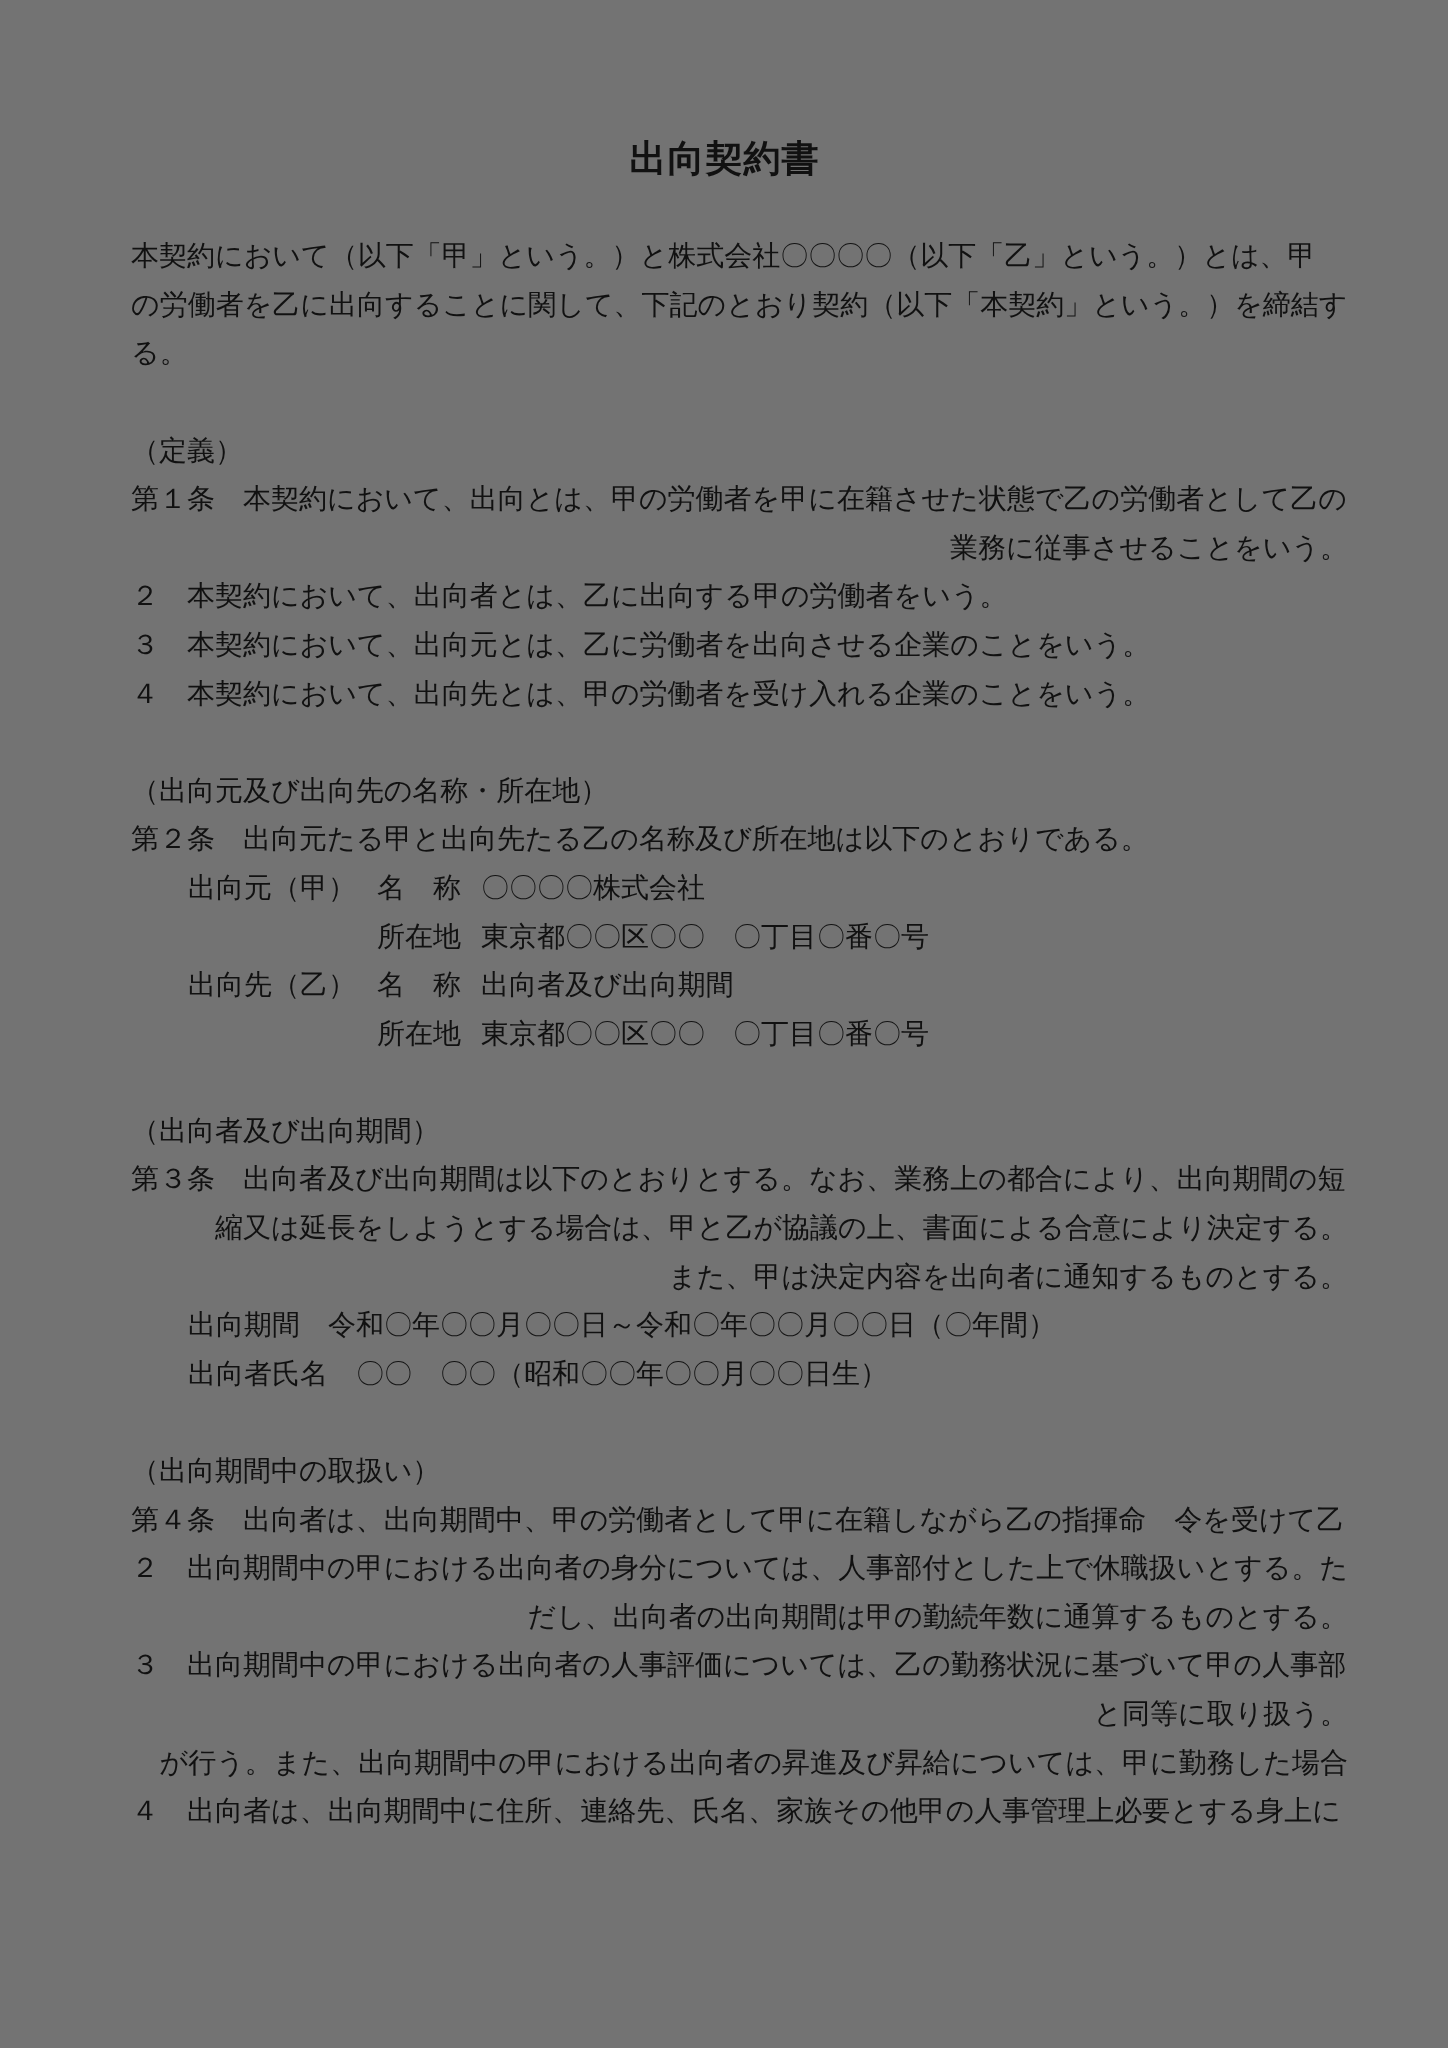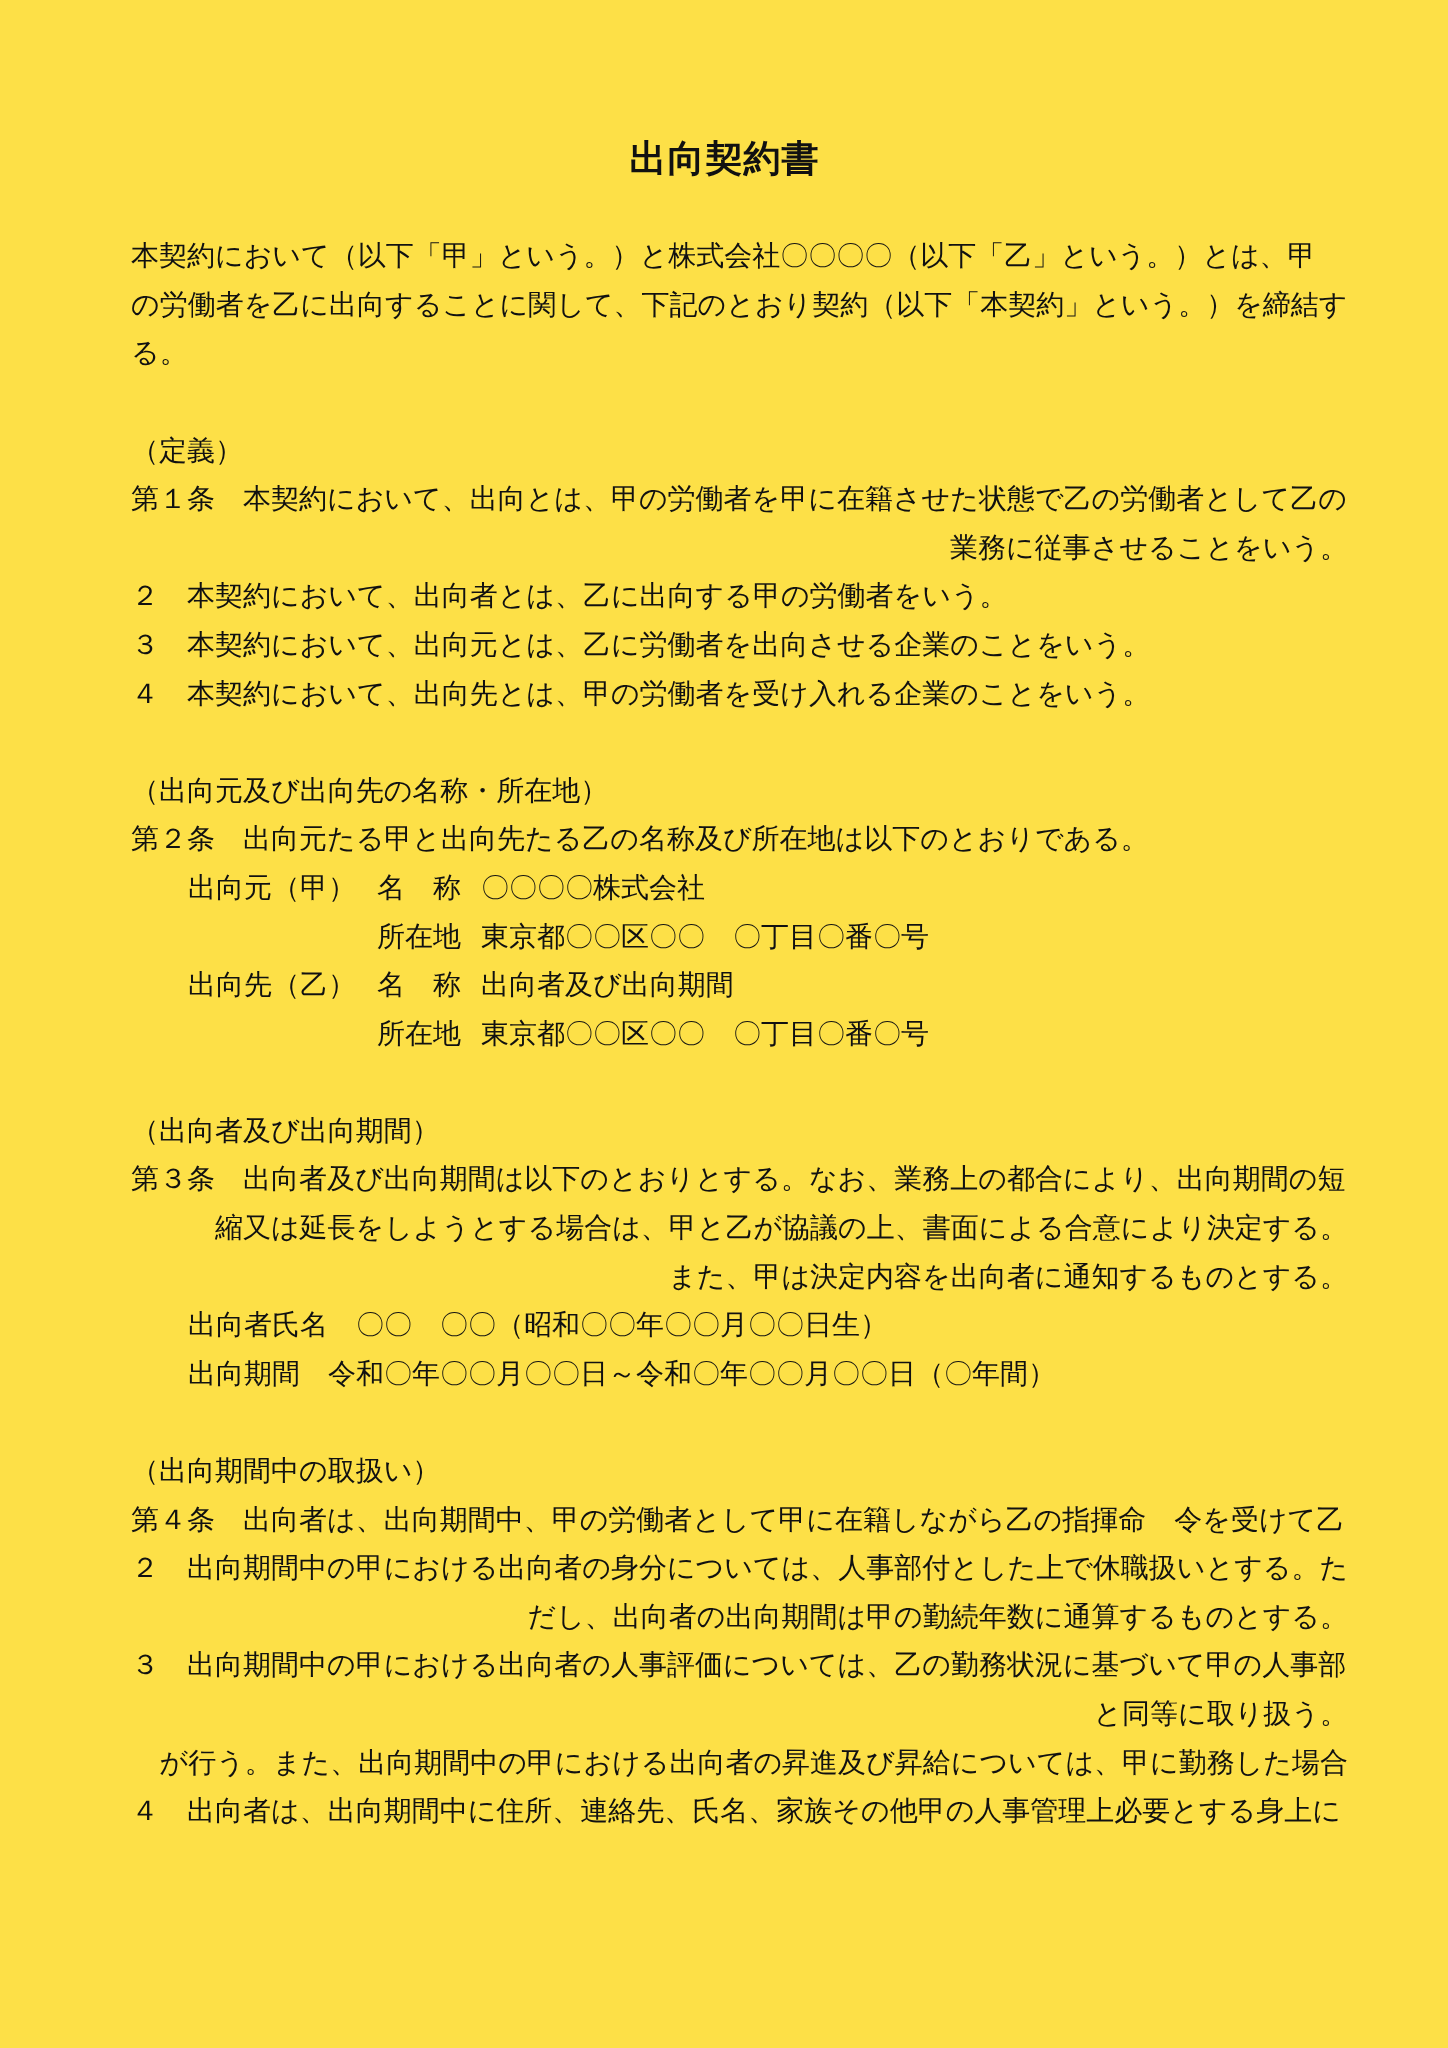--- a/index.html
+++ b/index.html
@@ -5,21 +5,21 @@
   html, body {
     margin: 0;
     padding: 0;
     background: #ffffff;
   }
   .page {
     position: relative;
     box-sizing: border-box;
     width: 1448px;
     height: 2048px;
-    background: #fde047;
+    background: #737373;
     color: #111111;
     font-family: "Liberation Sans", "DejaVu Sans", sans-serif;
     font-size: 28px;
     padding: 135px 100px 0 131px;
     overflow: hidden;
   }
   .line {
     height: 48.6px;
     line-height: 48.6px;
     white-space: pre;
@@ -73,22 +73,22 @@
       <div class="line ind0">第２条　出向元たる甲と出向先たる乙の名称及び所在地は以下のとおりである。</div>
       <div class="line kv"><span class="kv-label">出向元（甲）</span><span class="kv-key">名　称</span><span class="kv-value">〇〇〇〇株式会社</span></div>
       <div class="line kv"><span class="kv-label"></span><span class="kv-key">所在地</span><span class="kv-value">東京都〇〇区〇〇　〇丁目〇番〇号</span></div>
       <div class="line kv"><span class="kv-label">出向先（乙）</span><span class="kv-key">名　称</span><span class="kv-value">出向者及び出向期間</span></div>
       <div class="line kv"><span class="kv-label"></span><span class="kv-key">所在地</span><span class="kv-value">東京都〇〇区〇〇　〇丁目〇番〇号</span></div>
       <div class="line"></div>
       <div class="line ind0">（出向者及び出向期間）</div>
       <div class="line ind0">第３条　出向者及び出向期間は以下のとおりとする。なお、業務上の都合により、出向期間の短</div>
       <div class="line ind1">縮又は延長をしようとする場合は、甲と乙が協議の上、書面による合意により決定する。</div>
       <div class="line ind1">また、甲は決定内容を出向者に通知するものとする。</div>
+      <div class="line ind2">出向期間　令和〇年〇〇月〇〇日～令和〇年〇〇月〇〇日（〇年間）</div>
       <div class="line ind2">出向者氏名　〇〇　〇〇（昭和〇〇年〇〇月〇〇日生）</div>
-      <div class="line ind2">出向期間　令和〇年〇〇月〇〇日～令和〇年〇〇月〇〇日（〇年間）</div>
       <div class="line"></div>
       <div class="line ind0">（出向期間中の取扱い）</div>
       <div class="line ind0">第４条　出向者は、出向期間中、甲の労働者として甲に在籍しながら乙の指揮命　令を受けて乙</div>
       <div class="line ind0">２　出向期間中の甲における出向者の身分については、人事部付とした上で休職扱いとする。た</div>
       <div class="line ind1">だし、出向者の出向期間は甲の勤続年数に通算するものとする。</div>
       <div class="line ind0">３　出向期間中の甲における出向者の人事評価については、乙の勤務状況に基づいて甲の人事部</div>
       <div class="line ind1">と同等に取り扱う。</div>
       <div class="line ind1">が行う。また、出向期間中の甲における出向者の昇進及び昇給については、甲に勤務した場合</div>
       <div class="line ind0">４　出向者は、出向期間中に住所、連絡先、氏名、家族その他甲の人事管理上必要とする身上に</div>
     </div>

